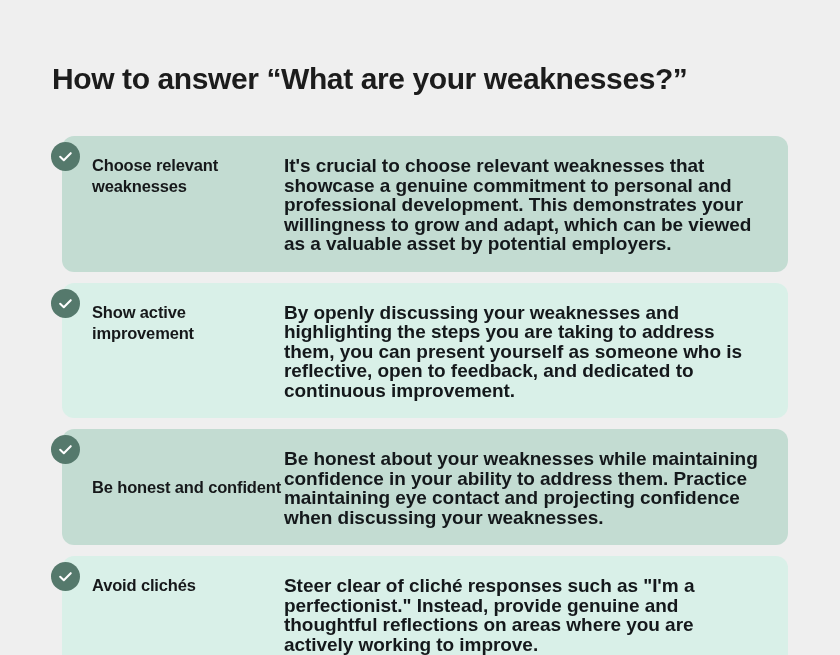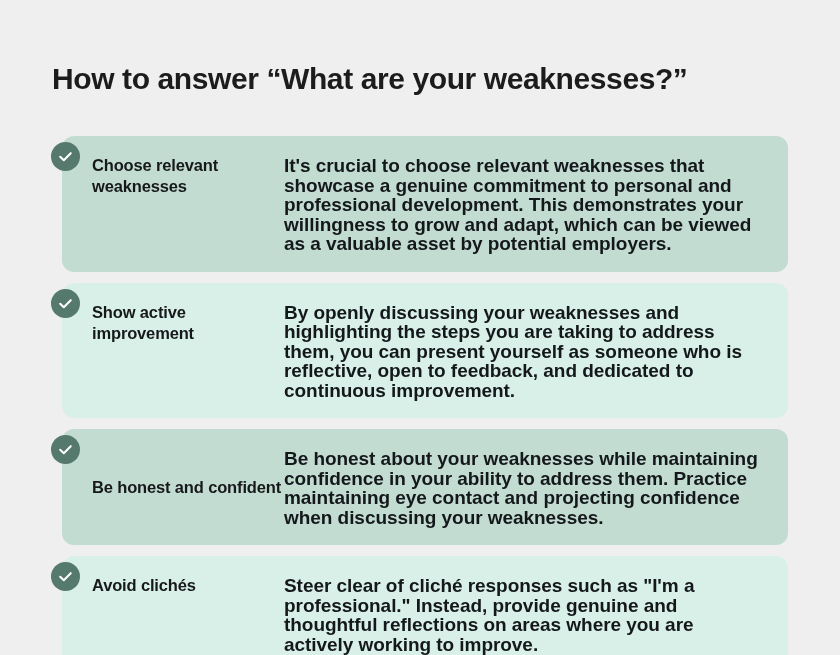--- a/index.html
+++ b/index.html
@@ -175,19 +175,19 @@
       <div class="card-body">Be honest about your weaknesses while maintaining confidence in your ability to address them. Practice maintaining eye contact and projecting confidence when discussing your weaknesses.</div>
     </div>
 
     <div class="card tone-light card-4">
       <span class="check-badge">
         <svg viewBox="0 0 24 24" aria-hidden="true">
           <path d="M4.5 12.4 L9.6 17.2 L19.4 7.3" fill="none" stroke="#ffffff" stroke-width="2.9" stroke-linecap="round" stroke-linejoin="round"></path>
         </svg>
       </span>
       <div class="card-heading">Avoid clichés</div>
-      <div class="card-body">Steer clear of cliché responses such as "I'm a professional." Instead, provide genuine and thoughtful reflections on areas where you are actively working to improve.</div>
+      <div class="card-body">Steer clear of cliché responses such as "I'm a perfectionist." Instead, provide genuine and thoughtful reflections on areas where you are actively working to improve.</div>
     </div>
 
   </div>
 
 
 </div>
 
 </body></html>

